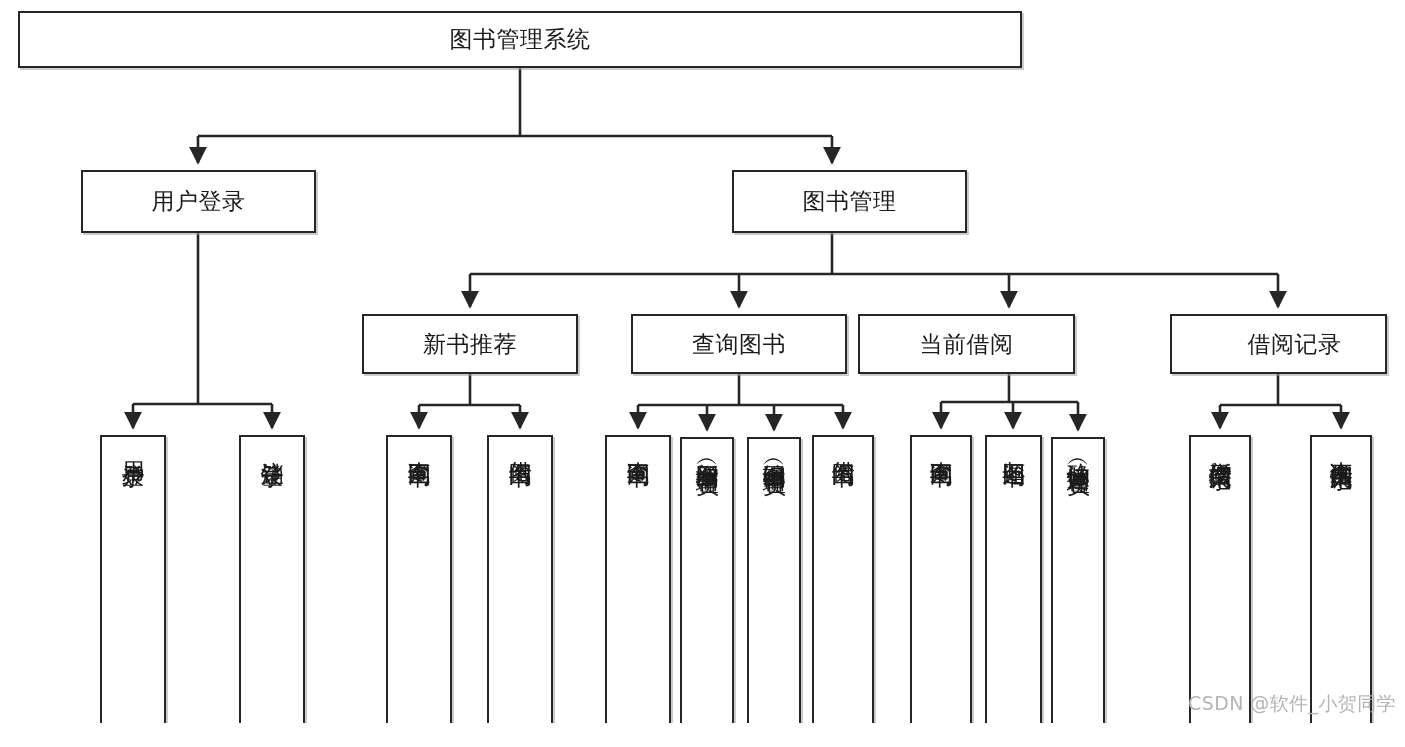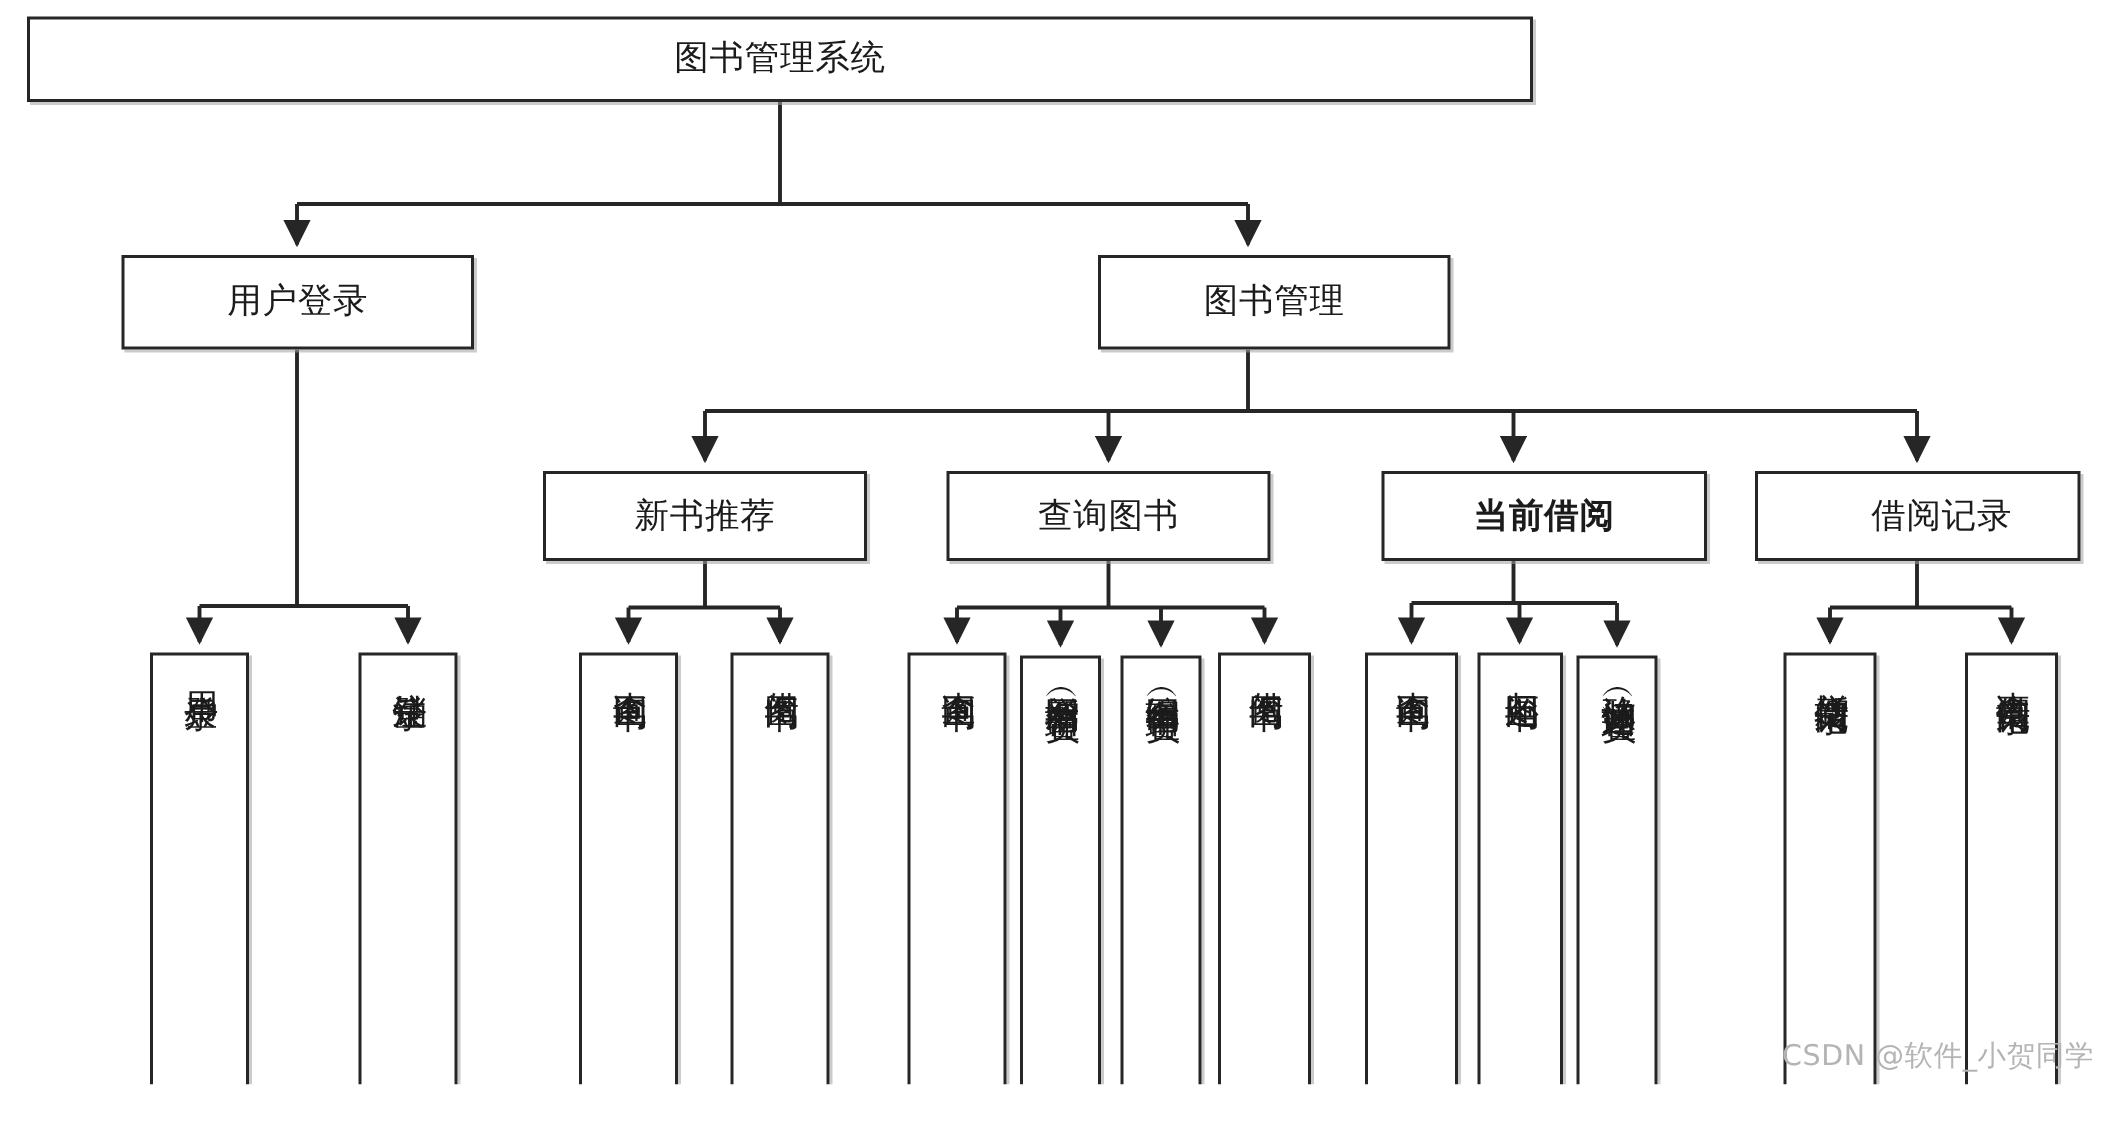--- a/index.html
+++ b/index.html
@@ -141,21 +141,21 @@
   <div class="node h" style="left:732px; top:170px; width:235px; height:63px;">
     <span class="label">图书管理</span>
   </div>
 
   <div class="node h" style="left:362px; top:314px; width:216px; height:60px;">
     <span class="label">新书推荐</span>
   </div>
   <div class="node h" style="left:631px; top:314px; width:216px; height:60px;">
     <span class="label">查询图书</span>
   </div>
-  <div class="node h" style="left:921px; top:314px; width:217px; height:60px;font-weight:bold;">
+  <div class="node h" style="left:858px; top:314px; width:217px; height:60px;">
     <span class="label">当前借阅</span>
   </div>
   <div class="node h" style="left:1170px; top:314px; width:217px; height:60px;padding-left:32px;">
     <span class="label">借阅记录</span>
   </div>
 
   <div class="node v" style="left:100px; top:435px; width:66px; height:298px;">
     <span class="label">用户登录</span>
   </div>
   <div class="node v" style="left:239px; top:435px; width:66px; height:298px;">

